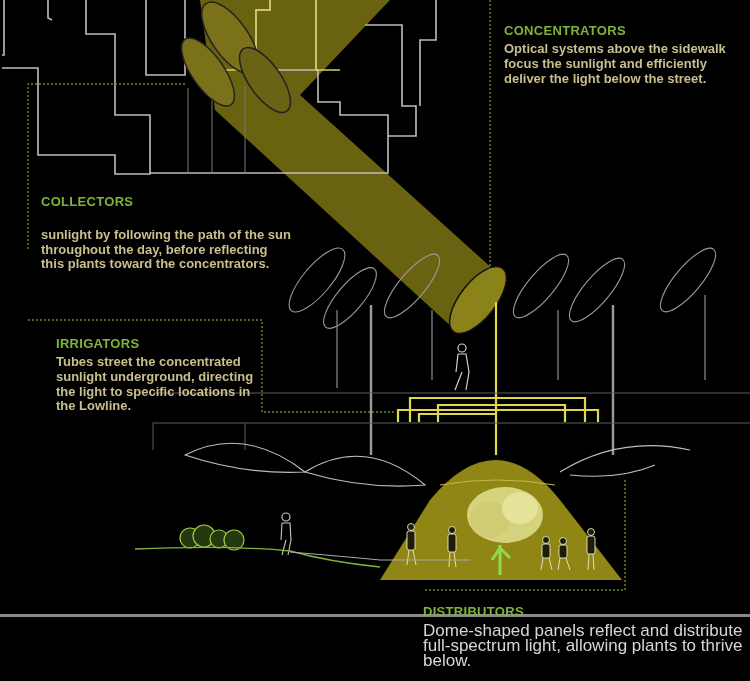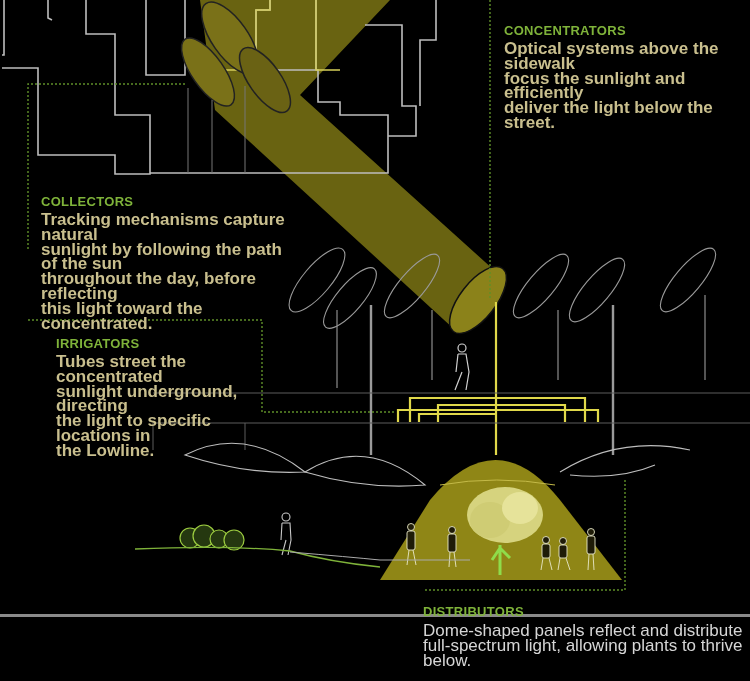--- a/index.html
+++ b/index.html
@@ -1,21 +1,21 @@
 <!DOCTYPE html>
 <html><head>
 <meta charset="utf-8">
 <style>
   html,body{margin:0;padding:0;background:#000;}
   body{width:750px;height:681px;overflow:hidden;position:relative;font-family:"Liberation Sans",sans-serif;}
   #stage{position:absolute;left:0;top:0;width:750px;height:617px;background:#000;border-bottom:3px solid #8a8a8a;box-sizing:border-box;}
   svg.art{position:absolute;left:0;top:0;}
   .label{position:absolute;}
   .label h3{margin:0 0 4px 0;font-size:13px;font-weight:bold;letter-spacing:0.3px;color:#7fb33a;font-family:"Liberation Sans",sans-serif;}
-  .label p{margin:0;font-size:17px;line-height:14.8px;font-weight:bold;color:#c9bf8e;font-family:"Liberation Sans",sans-serif;}
+  .label p{margin:0;font-size:13px;line-height:14.8px;font-weight:bold;color:#c9bf8e;font-family:"Liberation Sans",sans-serif;}
   .label.dist p{font-weight:normal;color:#d6d6d6;font-size:17px;line-height:15px;}
 </style>
 </head>
 <body>
 
 <div id="stage">
 
   <svg class="art" width="750" height="681" viewBox="0 0 750 681">
 
     <g>
@@ -159,24 +159,24 @@
     <p>
       <span>Optical systems above the sidewalk</span><br>
       <span>focus the sunlight and efficiently</span><br>
       <span>deliver the light below the street.</span>
     </p>
   </div>
 
   <div class="label" style="left:41px;top:194px;width:260px;">
     <h3>COLLECTORS</h3>
     <p>
-      <span>Tracking mechanisms capture natural</span><br>
+      <br>
       <span>sunlight by following the path of the sun</span><br>
       <span>throughout the day, before reflecting</span><br>
-      <span>this light toward the concentrated.</span>
+      <span>this plants toward the concentrators.</span>
     </p>
   </div>
 
   <div class="label" style="left:56px;top:336px;width:210px;">
     <h3>IRRIGATORS</h3>
     <p>
       <span>Tubes street the concentrated</span><br>
       <span>sunlight underground, directing</span><br>
       <span>the light to specific locations in</span><br>
       <span>the Lowline.</span>

